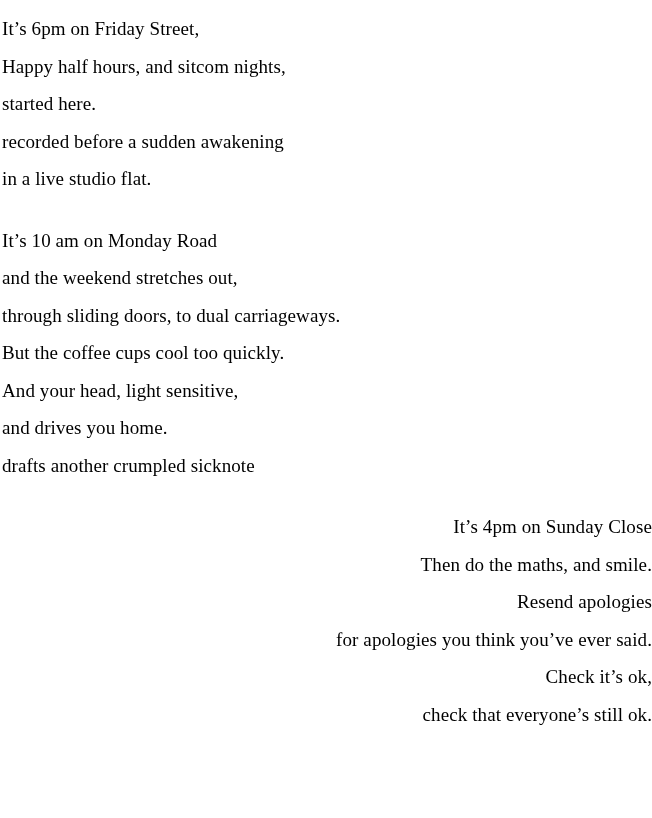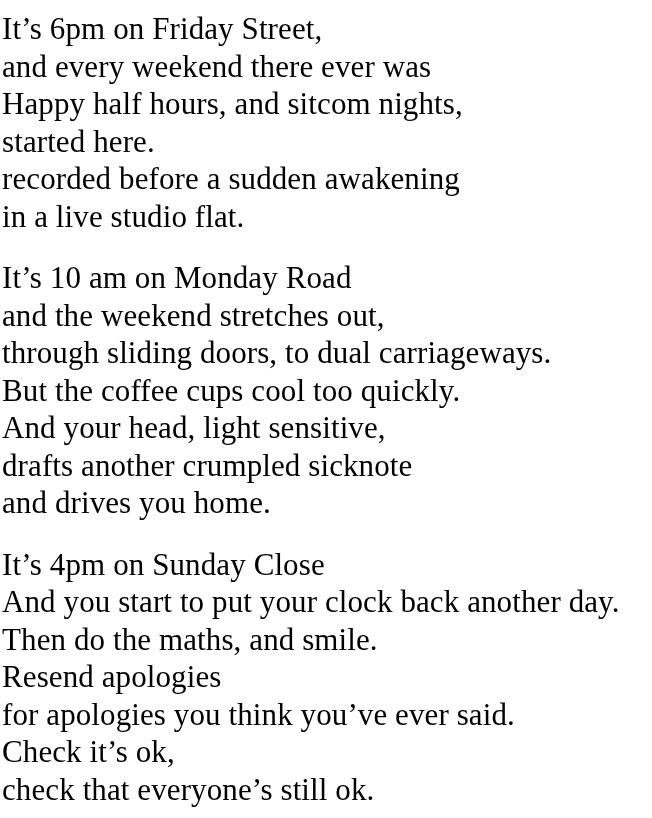--- a/index.html
+++ b/index.html
@@ -15,55 +15,54 @@
     color: #000000;
   }
   .poem {
     padding: 10px 0 0 2px;
   }
   .stanza {
     margin: 0 0 24px 0;
   }
   .stanza:last-child {
     margin-bottom: 0;
+    text-align: right;
   }
   .line {
-    font-size: 31px;
+    font-size: 19px;
     line-height: 37.5px;
     white-space: pre;
     letter-spacing: 0.1px;
   }
 </style>
 </head>
 <body>
 
 <div class="poem">
 
   <div class="stanza">
     <div class="line">It’s 6pm on Friday Street,</div>
-    <div class="line">and every weekend there ever was</div>
     <div class="line">Happy half hours, and sitcom nights,</div>
     <div class="line">started here.</div>
     <div class="line">recorded before a sudden awakening</div>
     <div class="line">in a live studio flat.</div>
   </div>
 
   <div class="stanza">
     <div class="line">It’s 10 am on Monday Road</div>
     <div class="line">and the weekend stretches out,</div>
     <div class="line">through sliding doors, to dual carriageways.</div>
     <div class="line">But the coffee cups cool too quickly.</div>
     <div class="line">And your head, light sensitive,</div>
+    <div class="line">and drives you home.</div>
     <div class="line">drafts another crumpled sicknote</div>
-    <div class="line">and drives you home.</div>
   </div>
 
   <div class="stanza">
     <div class="line">It’s 4pm on Sunday Close</div>
-    <div class="line">And you start to put your clock back another day.</div>
     <div class="line">Then do the maths, and smile.</div>
     <div class="line">Resend apologies</div>
     <div class="line">for apologies you think you’ve ever said.</div>
     <div class="line">Check it’s ok,</div>
     <div class="line">check that everyone’s still ok.</div>
   </div>
 
 </div>
 
 </body></html>

